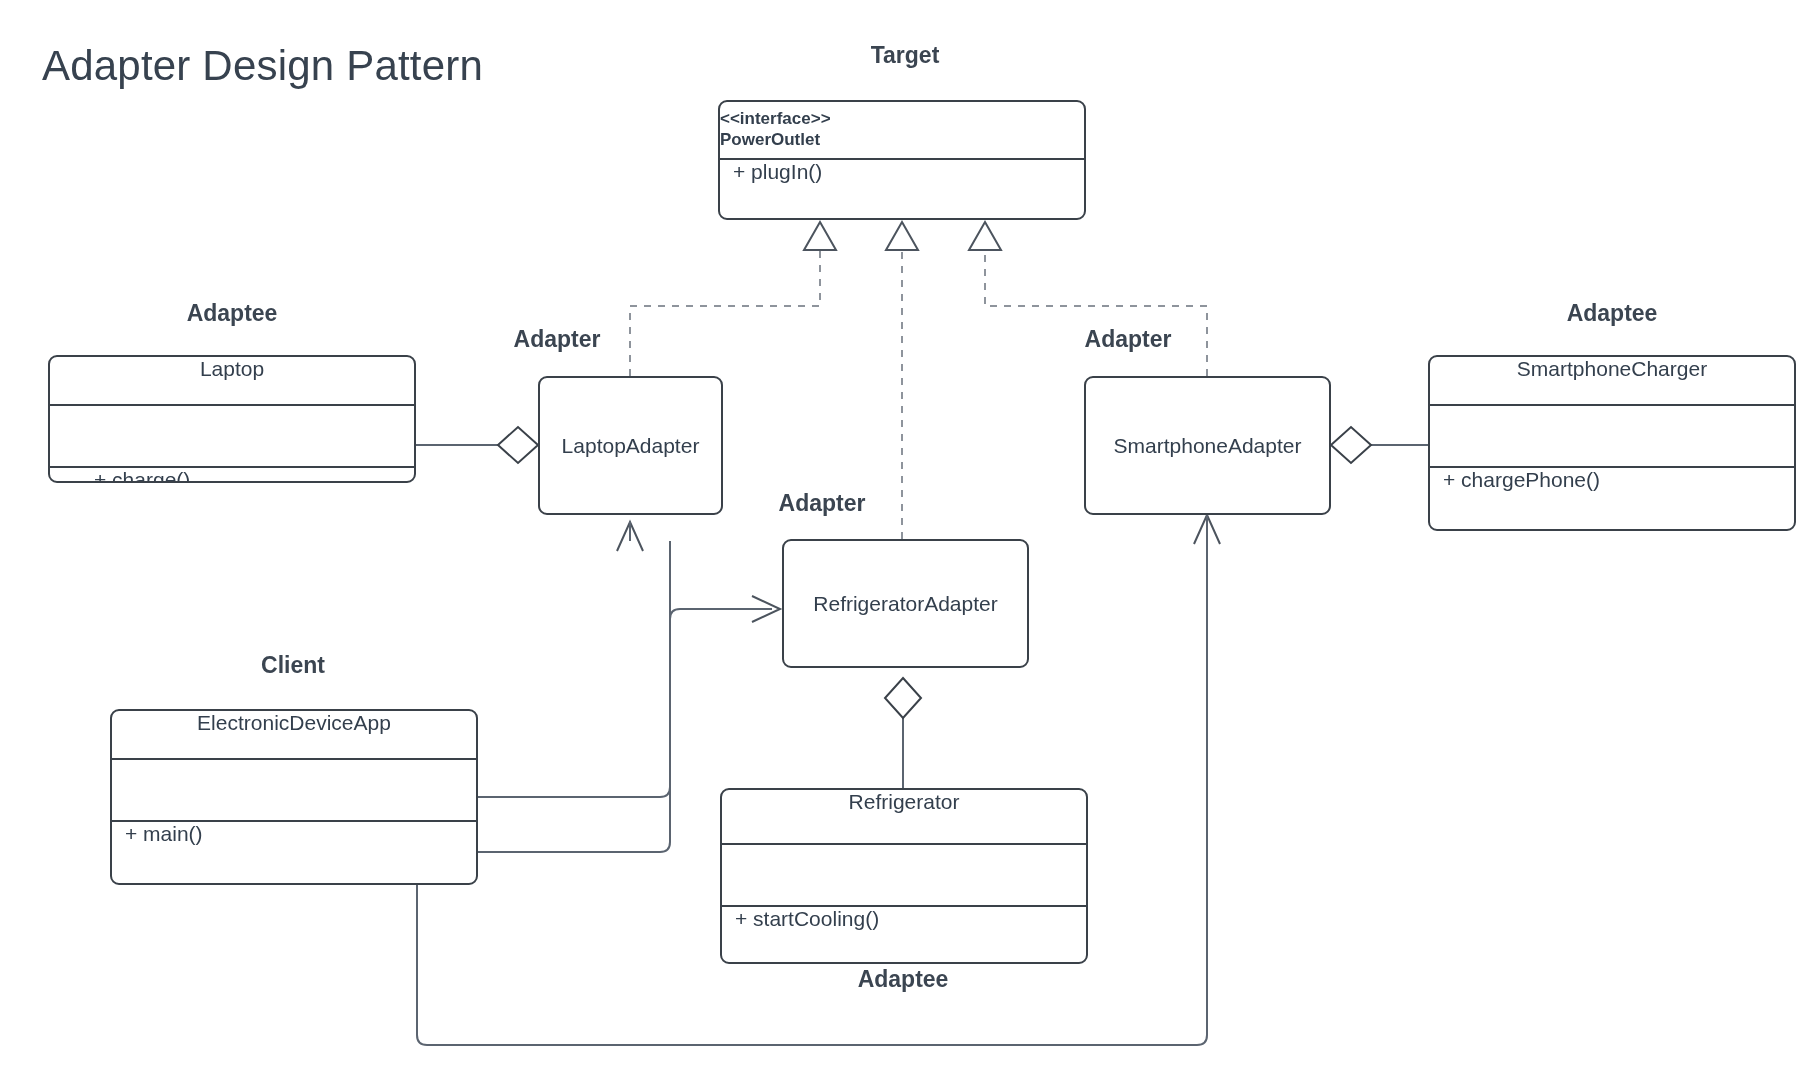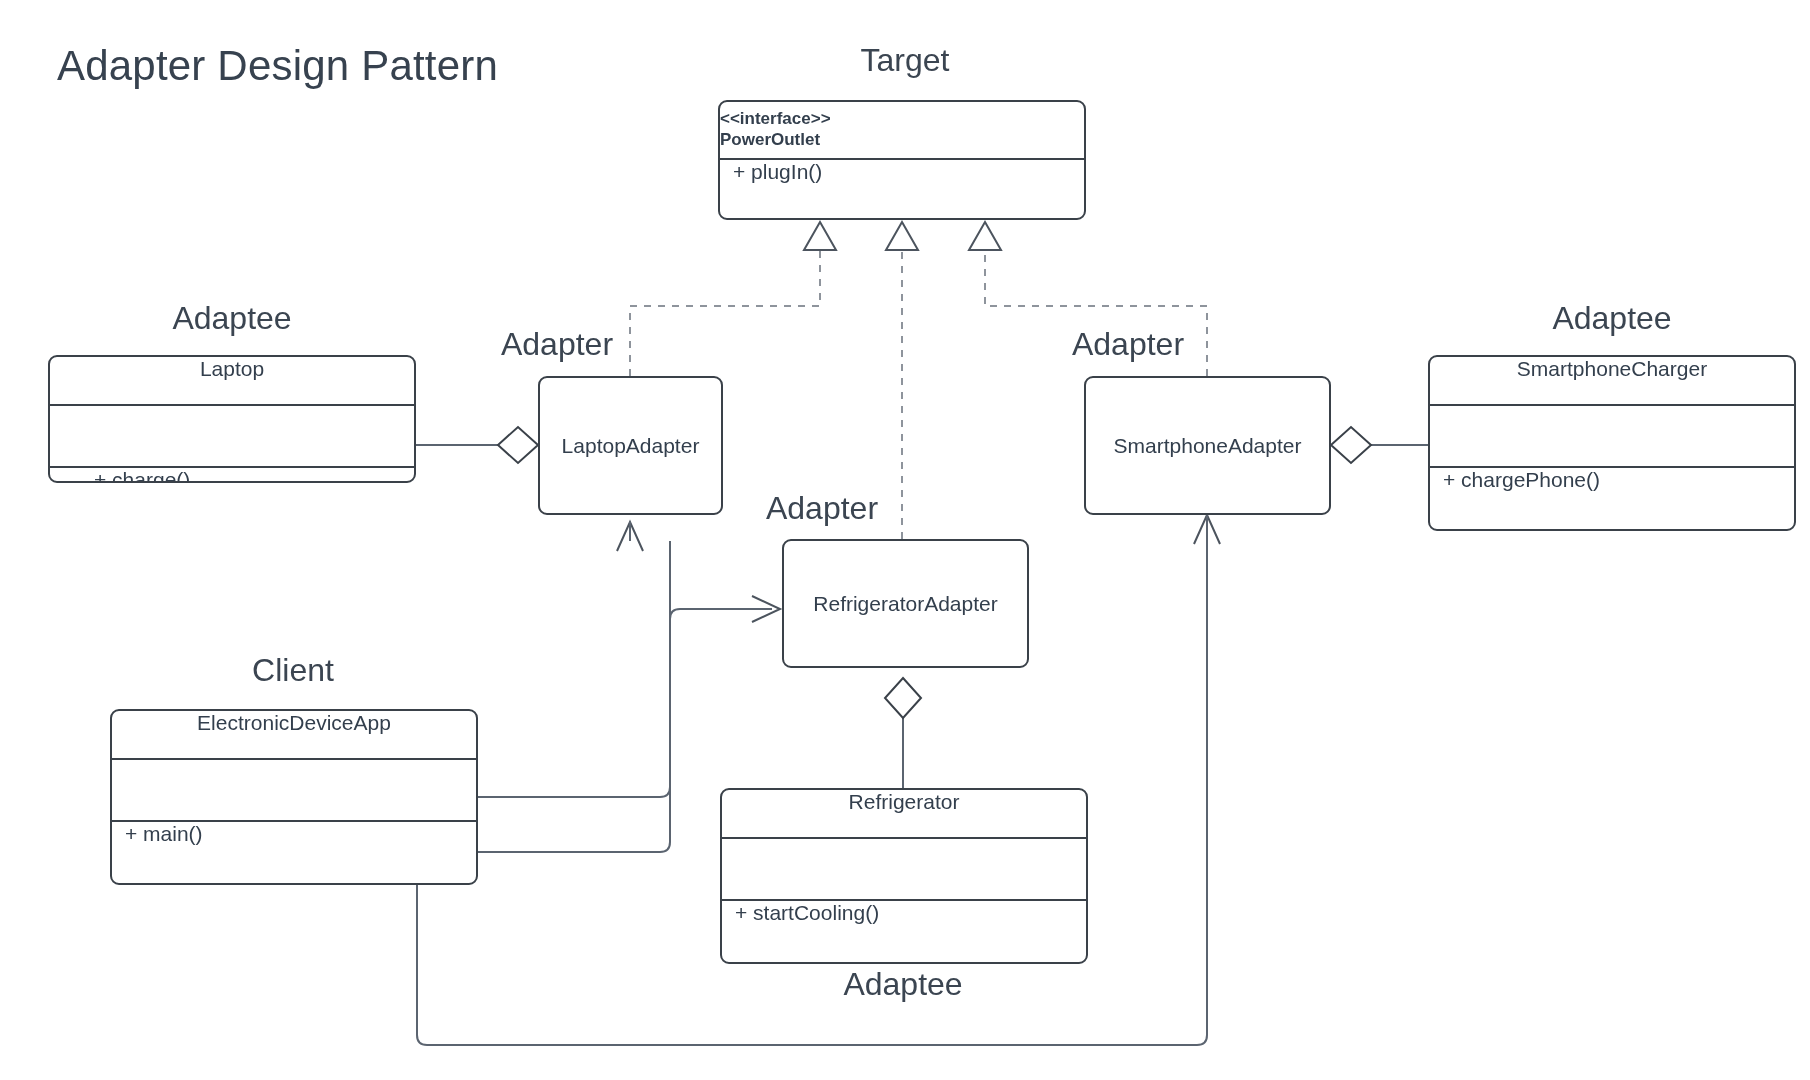--- a/index.html
+++ b/index.html
@@ -30,27 +30,26 @@
   
   .page-title {
     position: absolute;
     left: 42px;
     top: 42px;
     font-size: 42px;
     font-weight: 400;
     color: #37424f;
     letter-spacing: 0.2px;
     white-space: nowrap;
-    margin-left: 15px;
   }
   
   .role-label {
     position: absolute;
-    font-size: 32px;
-    font-weight: 400;
+    font-size: 23px;
+    font-weight: 700;
     color: #3b4551;
     white-space: nowrap;
     text-align: center;
     transform: translateX(-50%);
   }
   
   .uml-box {
     position: absolute;
     box-sizing: border-box;
     background: #ffffff;
@@ -199,21 +198,21 @@
     <div class="uml-row uml-method" style="height:61px;">+ main()</div>
   </div>
 
   <div class="uml-box" style="left:1428px; top:355px; width:368px; height:176px;">
     <div class="uml-row uml-name divider" style="height:49px;">SmartphoneCharger</div>
     <div class="uml-row uml-attrs divider" style="height:62px;"></div>
     <div class="uml-row uml-method" style="height:61px;">+ chargePhone()</div>
   </div>
 
   <div class="uml-box" style="left:720px; top:788px; width:368px; height:176px;">
-    <div class="uml-row uml-name divider" style="height:49px;">Refrigerator</div>
+    <div class="uml-row uml-name divider" style="height:55px;">Refrigerator</div>
     <div class="uml-row uml-attrs divider" style="height:62px;"></div>
     <div class="uml-row uml-method" style="height:73px;">+ startCooling()</div>
   </div>
 
   <div class="simple-box" style="left:1084px; top:376px; width:247px; height:139px;">
     <span>SmartphoneAdapter</span>
   </div>
 
   <div class="simple-box" style="left:538px; top:376px; width:185px; height:139px;">
     <span>LaptopAdapter</span>

